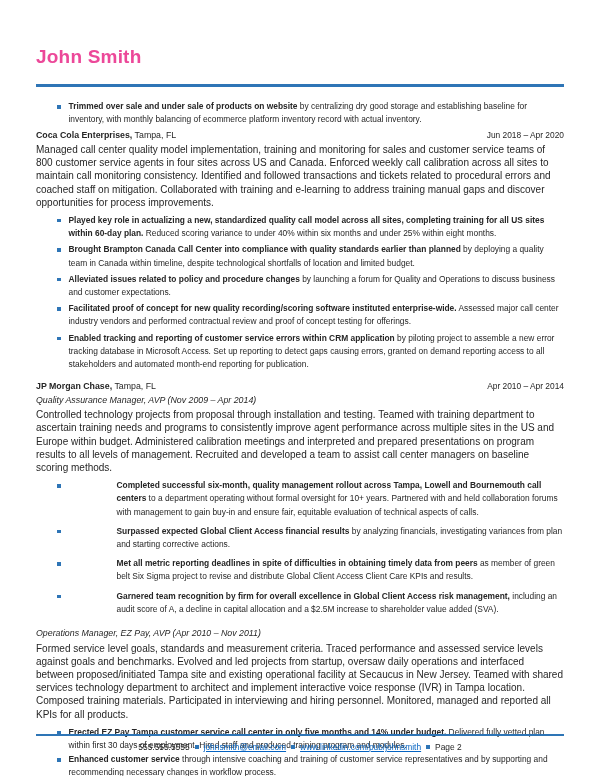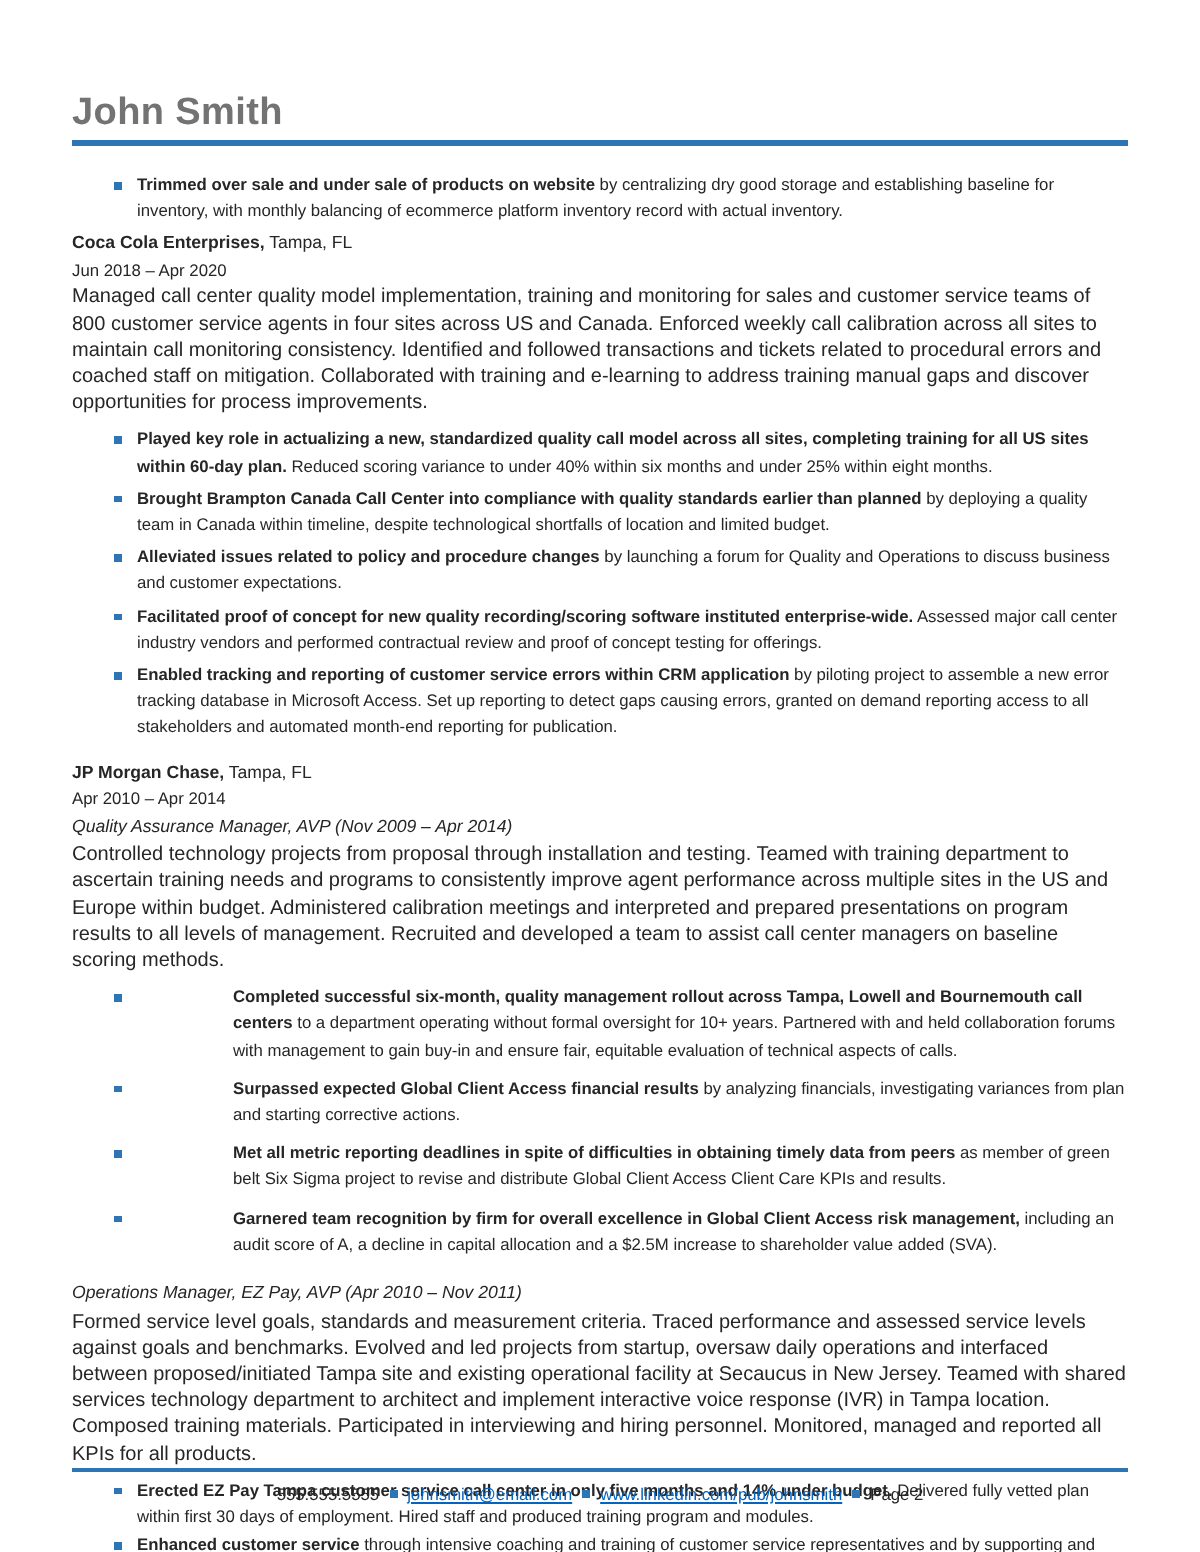--- a/index.html
+++ b/index.html
@@ -12,44 +12,44 @@
     overflow: hidden;
   }
   .page {
     position: absolute; inset: 0;
     padding: 46px 36px 0 36px;
     background: #ffffff;
   }
   h1.name {
     font-size: 19px;
     font-weight: bold;
-    color: #737373;
+    color: #ec4899;
     letter-spacing: 0.2px;
-    padding-bottom: 2px;
+    padding-bottom: 16px;
     border-bottom: 3px solid #2E75B6;
     margin-bottom: 13px;
   }
 
   ul.blist { list-style: none; margin: 0 0 8px 0; }
   ul.blist li { display: flex; margin-left: 21px; }
   ul.blist .mk {
     flex: 0 0 auto;
     width: 3.5px; height: 3.5px;
     background: #2E75B6;
     margin: 5px 8px 0 0;
   }
   ul.blist .tx { flex: 1; font-size: 8.4px; line-height: 13.2px; }
   ul.list-tight li { margin-bottom: 3px; }
   ul.list-spaced li { margin-bottom: 6px; gap: 48px; }
   ul.list-compact li { margin-bottom: 1px; }
   ul.intro { margin-bottom: 2px; }
 
   .jobhead {
     display: flex; justify-content: space-between; align-items: baseline;
-    font-size: 8.8px; line-height: 13.5px; flex-direction: column;
+    font-size: 8.8px; line-height: 13.5px;
   }
   .jobhead .dates { font-size: 8.4px; font-weight: normal; }
   .sec-gap { margin-top: 9px; }
   .role {
     font-size: 8.8px; font-style: italic; line-height: 13.5px;
     margin-bottom: 1px;
   }
   .role-gap { margin-top: 11px; }
   p.sum { font-size: 10px; line-height: 13.2px; margin-bottom: 5px; }
 

